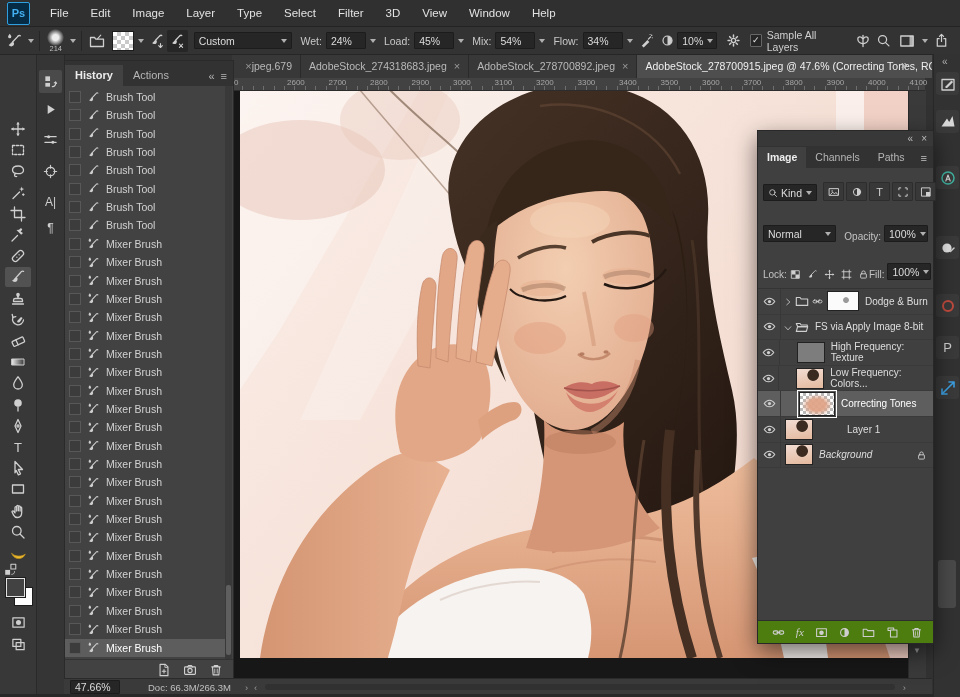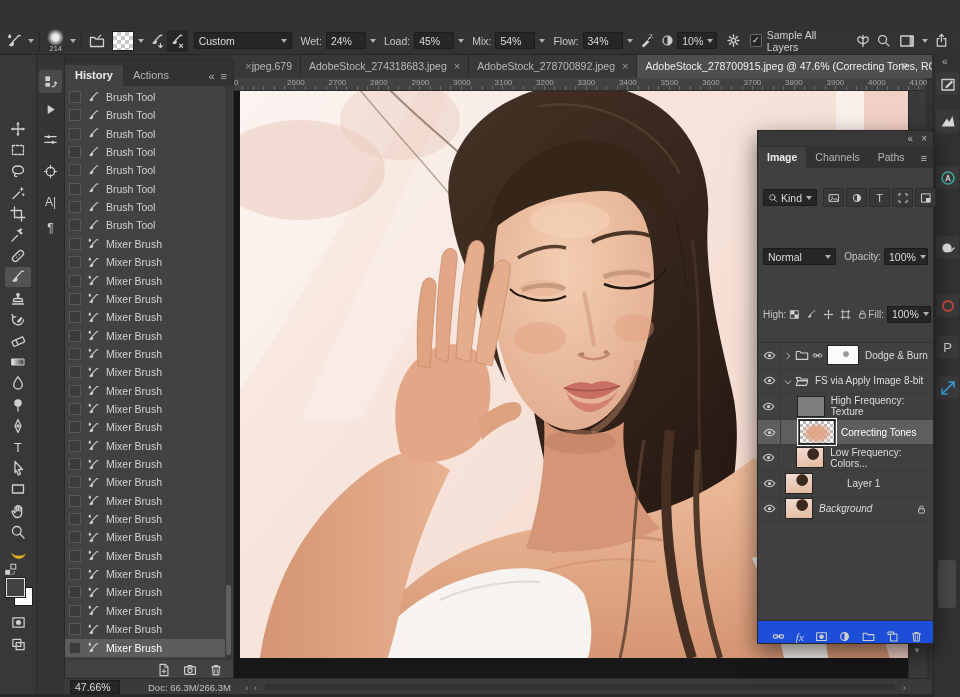--- a/index.html
+++ b/index.html
@@ -59,34 +59,34 @@
 
 .status{position:absolute;left:64px;top:678px;width:868px;height:16px;background:#3a3a3a;border-top:1px solid #2a2a2a;display:flex;align-items:center;z-index:26;font-size:9.5px;color:#c0c0c0}
 .statusedge{position:absolute;left:0;top:694px;width:960px;height:3px;background:#282828;z-index:27}
 
 .lp{position:absolute;left:757px;top:130px;width:175px;height:512px;background:#404040;border:1px solid #282828;box-shadow:0 8px 22px rgba(0,0,0,.55);z-index:40;display:flex;flex-direction:column}
 .lptitle{height:15px;background:#383838;display:flex;justify-content:flex-end;align-items:center;gap:8px;padding:0 6px;color:#bbb;font-size:10px}
 .lptabs{height:22px;background:#323232;display:flex;align-items:flex-end}
 .ltab{padding:4px 9px 5px;font-size:10.5px;color:#b5b5b5}
 .ltab.active{background:#404040;color:#ededed;font-weight:bold}
 .lpmenu{margin-left:auto;color:#c0c0c0;padding:0 6px 4px;font-size:11px}
-.lprow{display:flex;align-items:center;padding:17px 5px;height:25px}
+.lprow{display:flex;align-items:flex-end;padding:8px 5px;height:25px}
 .kindbox{width:66px}
 .fbtn{width:19px;height:17px;display:flex;align-items:center;justify-content:center;margin-left:2px;background:#383838;border:1px solid #2d2d2d;border-radius:1px}
 .lsel{flex:1;max-width:96px;justify-content:space-between}
 .llab{color:#c3c3c3;font-size:10px;margin:0 3px 0 8px}
 .lay{position:relative;display:flex;align-items:center;height:24.6px;font-size:10px;color:#dedede;border-bottom:1px solid #3a3a3a}
 .lay.sel{background:#5e5e5e;color:#fff}
 .eyecell{width:22px;display:flex;justify-content:center;border-right:1px solid #383838;align-self:stretch;align-items:center}
 .th{border:1px solid #222;flex:none}
 .th.photo{width:26px;height:19px;background:radial-gradient(circle at 62% 32%,#3a2a20 0 26%,transparent 30%),linear-gradient(170deg,#f2dcd2,#e4b99e)}
 .th.gray{width:26px;height:19px;background:#7d7d7d}
 .th.chk{width:34px;height:22px;background:radial-gradient(ellipse at 50% 55%,rgba(224,164,136,.95) 0 35%,transparent 65%),conic-gradient(#b9b9b9 25%,#fff 0 50%,#b9b9b9 0 75%,#fff 0) 0 0/6px 6px;outline:1px solid #fff;outline-offset:1px}
 .th.white{width:30px;height:18px;background:radial-gradient(circle at 60% 45%,#9a9a9a 0 12%,transparent 16%),#fbfbfb}
-.lpfoot{margin-top:auto;height:22px;background:#1d4ed8;border-top:1px solid #2e2e2e;display:flex;align-items:flex-end;justify-content:space-between;padding:0 10px 0 14px}
+.lpfoot{margin-top:auto;height:22px;background:#4d7c0f;border-top:1px solid #2e2e2e;display:flex;align-items:center;justify-content:space-between;padding:0 10px 0 14px}
 .fxt{font-size:11px;font-style:italic;color:#cfcfcf;font-family:"Liberation Serif",serif}
 
 .dock{position:absolute;left:933px;top:54px;width:27px;height:643px;background:#323232;border-left:1px solid #282828;z-index:35}
 .dockbtn{position:absolute;left:2px;width:23px;height:23px;background:#3a3a3a;border-radius:3px;display:flex;align-items:center;justify-content:center;color:#c9c9c9;font-size:11px}
 
 .fg{position:absolute;left:6px;top:524px;width:17px;height:17px;background:#424242;border:1px solid #e0e0e0;outline:1px solid #1d1d1d;z-index:2}
 .bgc{position:absolute;left:14px;top:533px;width:17px;height:17px;background:#fff;border:1px solid #1d1d1d}
 canvas,svg{display:block}
 </style>
 </head>
@@ -348,20 +348,36 @@
         </symbol>
       <symbol id="s-chevr" viewBox="0 0 16 16">
           <path d="M6 3.5L11 8l-5 4.5"></path>
         </symbol>
       <symbol id="s-chevd" viewBox="0 0 16 16">
           <path d="M3.5 6L8 11l4.5-5"></path>
         </symbol>
     </defs>
   </svg>
 
+  <div class="menubar">
+    <div class="pslogo">Ps</div>
+    <div id="menus" class="row">
+        <div class="mi">File</div>
+        <div class="mi">Edit</div>
+        <div class="mi">Image</div>
+        <div class="mi">Layer</div>
+        <div class="mi">Type</div>
+        <div class="mi">Select</div>
+        <div class="mi">Filter</div>
+        <div class="mi">3D</div>
+        <div class="mi">View</div>
+        <div class="mi">Window</div>
+        <div class="mi">Help</div>
+      </div>
+  </div>
 
   <div class="opts">
     <span class="optbtn" style="margin-left:4px">
         <svg class="ic" width="17" height="17" viewBox="0 0 16 16">
           <use href="#s-mixersm"></use>
         </svg>
       </span>
       <span class="da"></span>
     <span class="sep"></span>
     <span style="display:inline-flex;flex-direction:column;align-items:center;margin:0 2px">
@@ -1022,21 +1038,21 @@
           <span>Normal</span>
           <span class="da"></span>
         </span>
       <span class="llab">Opacity:</span>
       <span class="fld" style="width:34px;justify-content:space-between">
           <span>100%</span>
           <span class="da"></span>
         </span>
     </div>
     <div class="lprow" style="height:22px">
-      <span style="color:#c3c3c3;font-size:10px;margin-right:3px">High:</span>
+      <span style="color:#c3c3c3;font-size:10px;margin-right:3px">Lock:</span>
       <span id="lockicons" class="row" style="gap:6px">
           <span><svg class="ic" width="11" height="11" viewBox="0 0 16 16">
               <use href="#s-checkersm"></use>
             </svg></span>
           <span><svg class="ic" width="11" height="11" viewBox="0 0 16 16">
               <use href="#s-brushsm"></use>
             </svg></span>
           <span><svg class="ic" width="11" height="11" viewBox="0 0 16 16">
               <use href="#s-move"></use>
             </svg></span>
@@ -1092,40 +1108,40 @@
     <span class="eyecell">
             <svg class="ic" width="13" height="13" viewBox="0 0 16 16">
               <use href="#s-eye"></use>
             </svg>
           </span>
     <span style="width:14px"></span>
           <span class="th gray" style="margin-left:4px"></span>
     <span style="margin-left:6px;">High Frequency: Texture</span>
 
   </div>
+        <div class="lay">
+    <span class="eyecell">
+            <svg class="ic" width="13" height="13" viewBox="0 0 16 16">
+              <use href="#s-eye"></use>
+            </svg>
+          </span>
+    <span style="width:14px"></span>
+          <span class="th photo" style="margin-left:4px"></span>
+    <span style="margin-left:6px;">Low Frequency: Colors...</span>
+
+  </div>
         <div class="lay sel">
     <span class="eyecell">
             <svg class="ic" width="13" height="13" viewBox="0 0 16 16">
               <use href="#s-eye"></use>
             </svg>
           </span>
     <span style="width:14px"></span>
           <span class="th chk" style="margin-left:4px"></span>
     <span style="margin-left:6px;">Correcting Tones</span>
-
-  </div>
-        <div class="lay">
-    <span class="eyecell">
-            <svg class="ic" width="13" height="13" viewBox="0 0 16 16">
-              <use href="#s-eye"></use>
-            </svg>
-          </span>
-    <span style="width:14px"></span>
-          <span class="th photo" style="margin-left:4px"></span>
-    <span style="margin-left:6px;">Low Frequency: Colors...</span>
 
   </div>
         <div class="lay">
     <span class="eyecell">
             <svg class="ic" width="13" height="13" viewBox="0 0 16 16">
               <use href="#s-eye"></use>
             </svg>
           </span>
     <span class="th photo" style="margin-left:4px"></span>
     <span style="margin-left:6px;padding-left:28px;">Layer 1</span>

